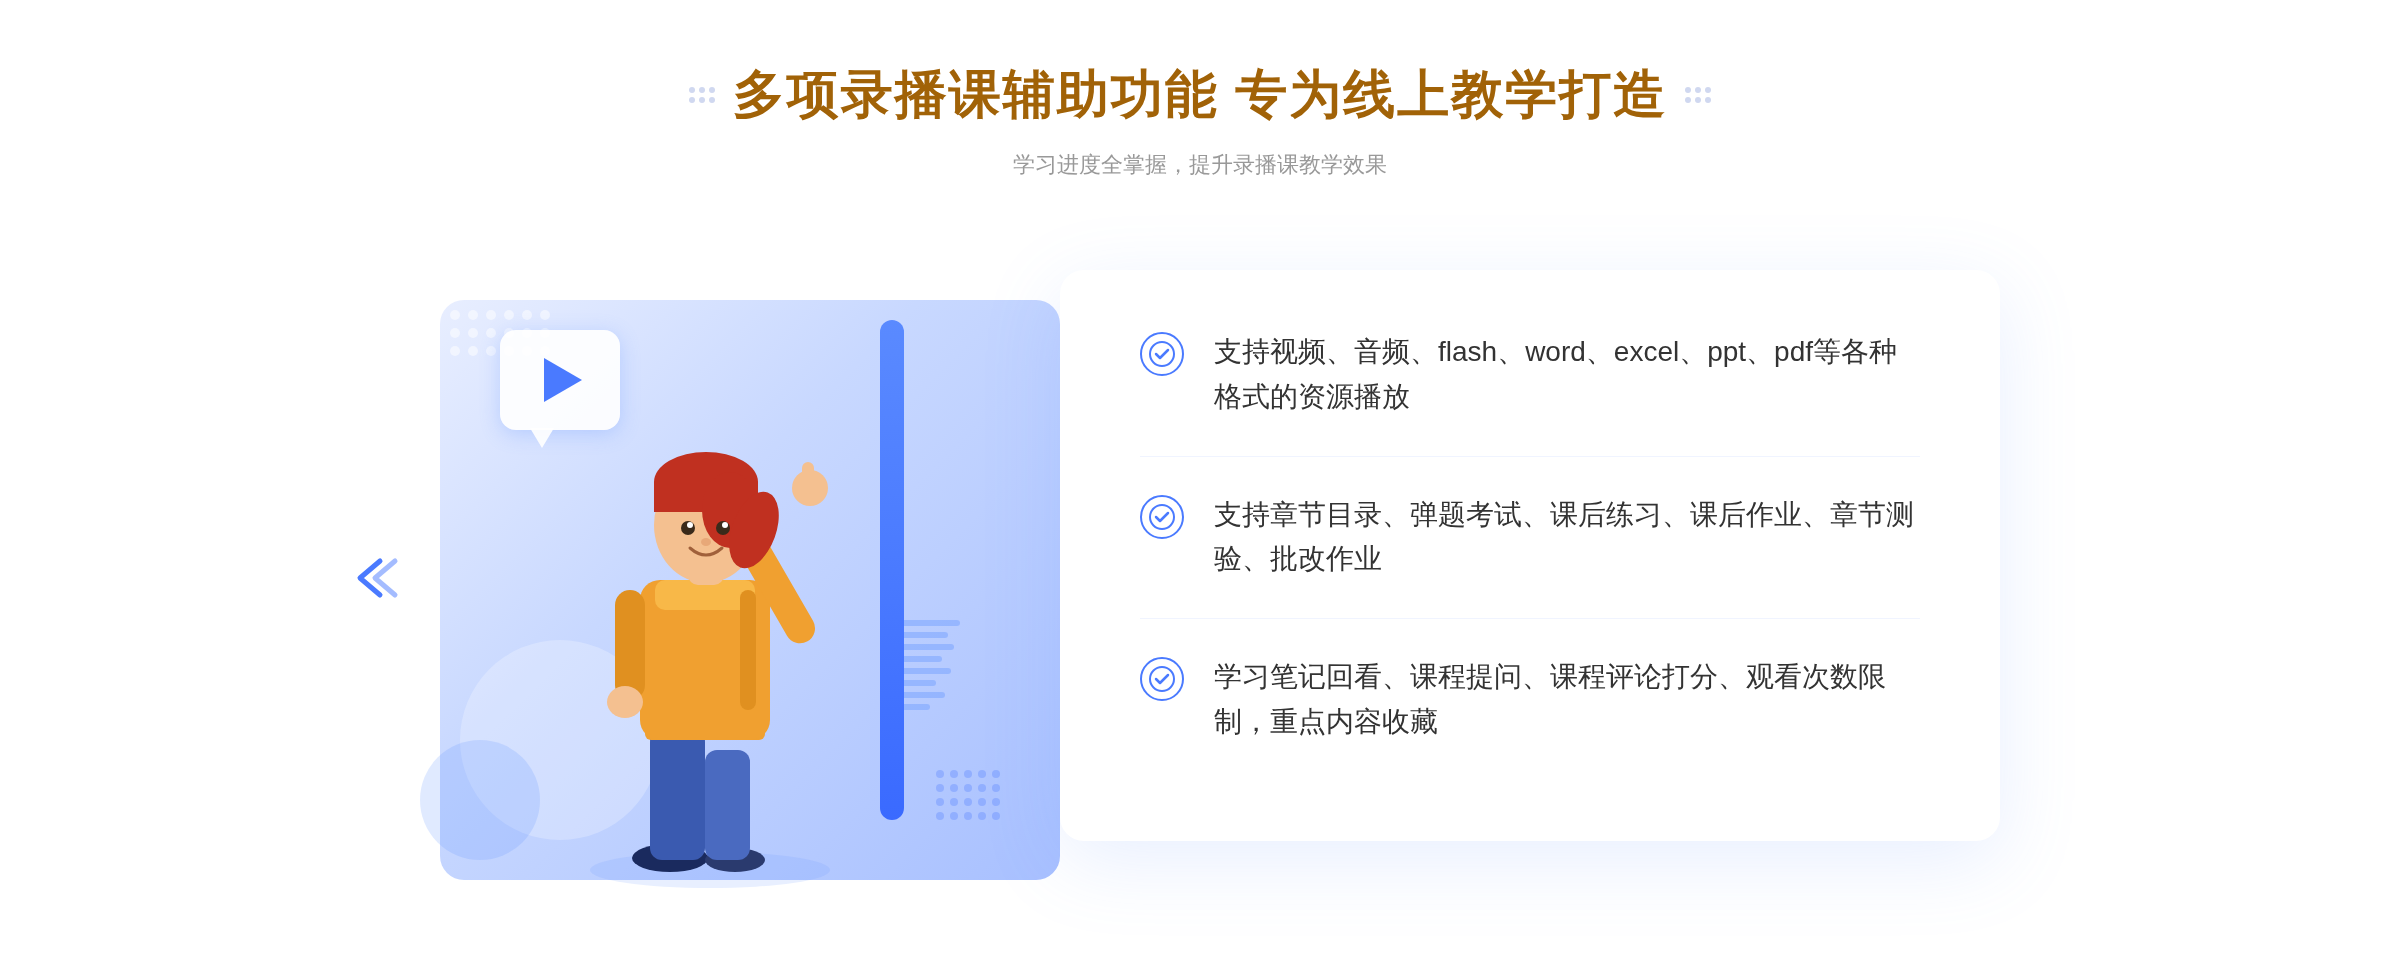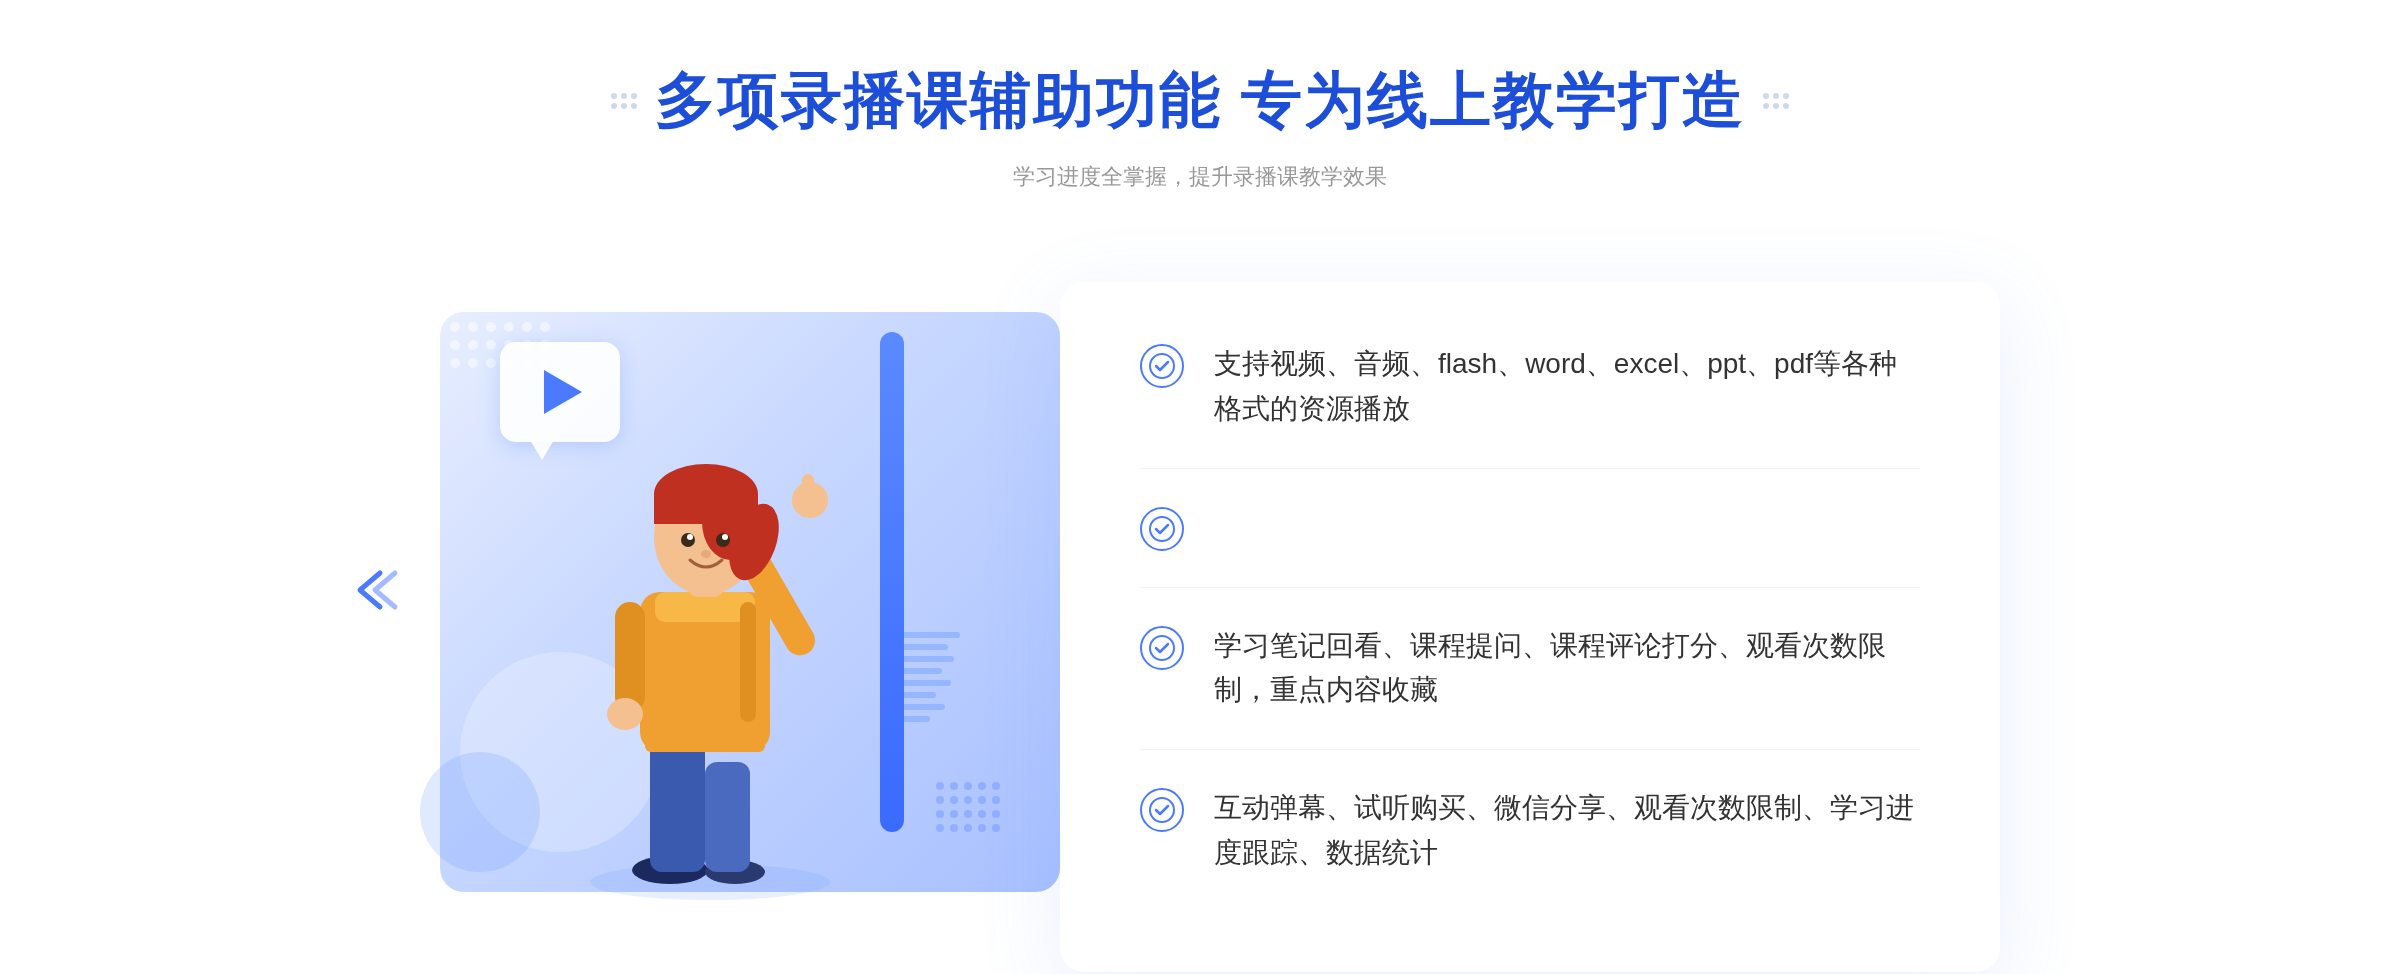--- a/index.html
+++ b/index.html
@@ -44,23 +44,23 @@
 
     .dot-grid span {
       width: 6px;
       height: 6px;
       background: #d0d8f0;
       border-radius: 50%;
       display: block;
     }
 
     .main-title {
-      font-size: 61px;
+      font-size: 52px;
       font-weight: 700;
-      color: #1d4ed8;
+      color: #a16207;
       letter-spacing: 2px;
     }
 
     .sub-title {
       font-size: 22px;
       color: #999;
       margin-top: 20px;
     }
 
     .content-wrapper {
@@ -445,37 +445,29 @@
       <span class="feature-text">支持视频、音频、flash、word、excel、ppt、pdf等各种格式的资源播放</span>
     </div>
 
     <div class="feature-item">
       <div class="check-circle">
         <svg width="26" height="26" viewBox="0 0 26 26">
           <circle cx="13" cy="13" r="12" fill="none" stroke="#4a7aff" stroke-width="2"></circle>
           <polyline points="7,13 11,17 19,9" fill="none" stroke="#4a7aff" stroke-width="2.5" stroke-linecap="round" stroke-linejoin="round"></polyline>
         </svg>
       </div>
+      <span class="feature-text">支持章节目录、弹题考试、课后练习、课后作业、章节测验、批改作业</span>
     </div>
 
     <div class="feature-item">
       <div class="check-circle">
         <svg width="26" height="26" viewBox="0 0 26 26">
           <circle cx="13" cy="13" r="12" fill="none" stroke="#4a7aff" stroke-width="2"></circle>
           <polyline points="7,13 11,17 19,9" fill="none" stroke="#4a7aff" stroke-width="2.5" stroke-linecap="round" stroke-linejoin="round"></polyline>
         </svg>
       </div>
       <span class="feature-text">学习笔记回看、课程提问、课程评论打分、观看次数限制，重点内容收藏</span>
     </div>
 
-    <div class="feature-item">
-      <div class="check-circle">
-        <svg width="26" height="26" viewBox="0 0 26 26">
-          <circle cx="13" cy="13" r="12" fill="none" stroke="#4a7aff" stroke-width="2"></circle>
-          <polyline points="7,13 11,17 19,9" fill="none" stroke="#4a7aff" stroke-width="2.5" stroke-linecap="round" stroke-linejoin="round"></polyline>
-        </svg>
-      </div>
-      <span class="feature-text">互动弹幕、试听购买、微信分享、观看次数限制、学习进度跟踪、数据统计</span>
-    </div>
 
   </div>
 
 </div>
 
 </body></html>

